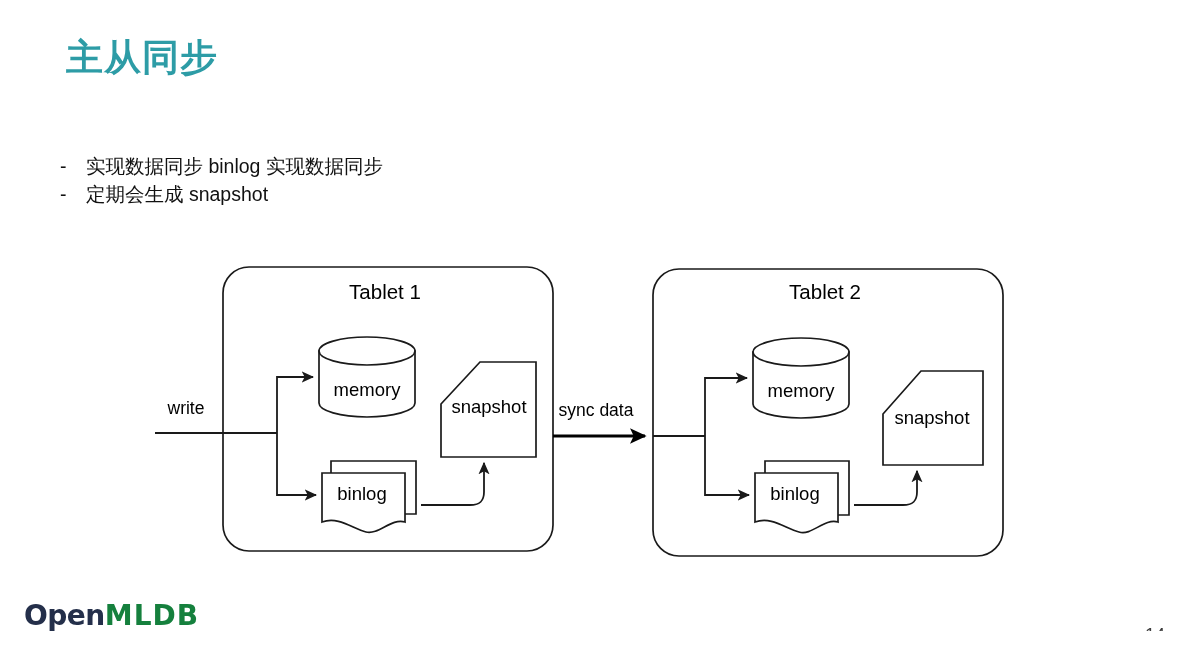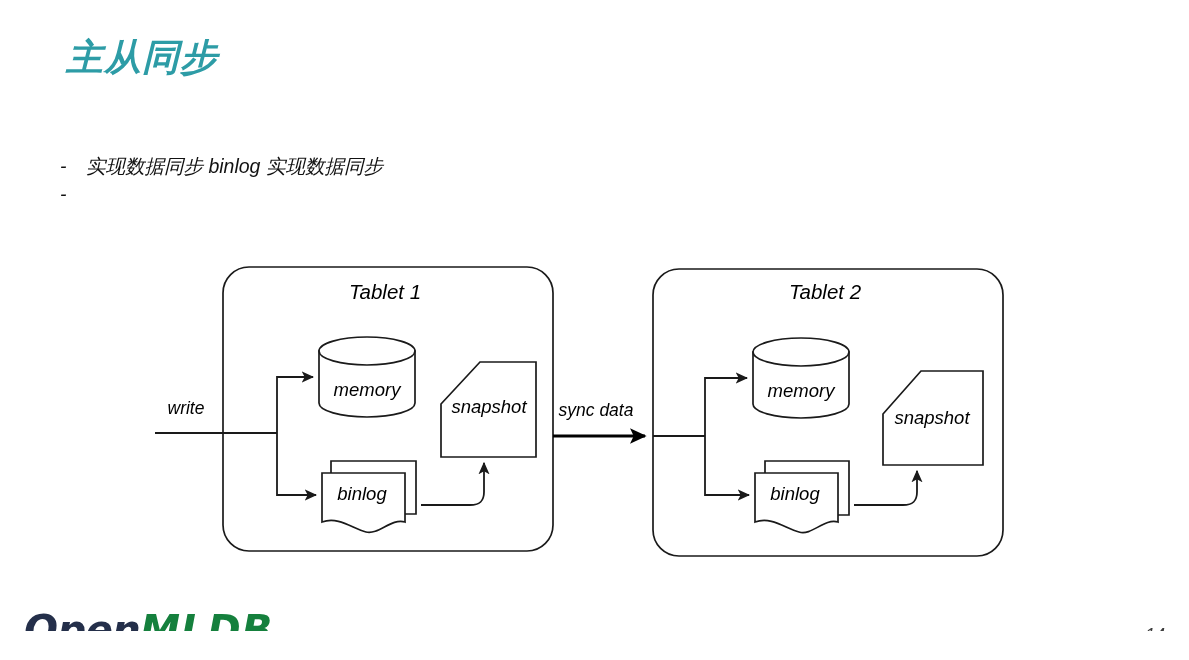--- a/index.html
+++ b/index.html
@@ -11,21 +11,20 @@
   body {
     font-family: "Liberation Sans", "DejaVu Sans", sans-serif;
     color: #000000;
   }
   #slide {
     position: relative;
     width: 1189px;
     height: 631px;
     background: #ffffff;
     overflow: hidden;
-    font-style: italic;
   }
 
   
   #slide-title {
     position: absolute;
     left: 66px;
     top: 38px;
     font-size: 37px;
     font-weight: bold;
     letter-spacing: 1px;
@@ -107,25 +106,24 @@
     dominant-baseline: middle;
   }
 
   
   #brand-logo {
     position: absolute;
     left: 24px;
     top: 602px;
     display: flex;
     align-items: center;
-    font-size: 40px;
+    font-size: 28px;
     font-weight: bold;
     letter-spacing: -0.5px;
     line-height: 1;
-    margin-top: 8px;
   }
   #logo-open {
     color: #242f4a;
     font-family: "DejaVu Sans", sans-serif;
     font-weight: bold;
   }
   #logo-mldb {
     color: #15803d;
     font-family: "DejaVu Sans", sans-serif;
     font-weight: bold;
@@ -148,20 +146,21 @@
 
   <div id="slide-title">主从同步</div>
 
   <div id="bullet-list">
     <div class="bullet-row">
       <span class="bullet-marker">-</span>
       <span class="bullet-text">实现数据同步 binlog 实现数据同步</span>
     </div>
     <div class="bullet-row">
       <span class="bullet-marker">-</span>
+      <span class="bullet-text">定期会生成 snapshot</span>
     </div>
   </div>
 
   <svg id="diagram" viewBox="0 0 1189 660">
     <defs>
       <marker id="arrowThin" viewBox="0 0 10 10" refX="9" refY="5" markerWidth="7" markerHeight="7" orient="auto-start-reverse">
         <path d="M 0 0.6 L 10 5 L 0 9.4 L 2.4 5 Z" fill="#1a1a1a"></path>
       </marker>
       <marker id="arrowThick" viewBox="0 0 10 10" refX="9" refY="5" markerWidth="5.2" markerHeight="5.2" orient="auto-start-reverse">
         <path d="M 0 0.4 L 10 5 L 0 9.6 L 2.2 5 Z" fill="#000000"></path>

